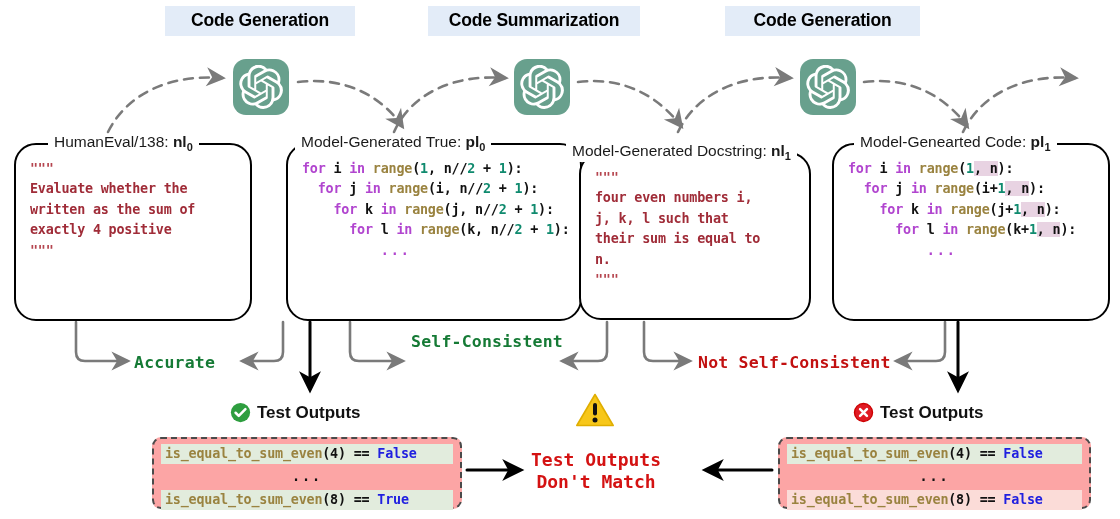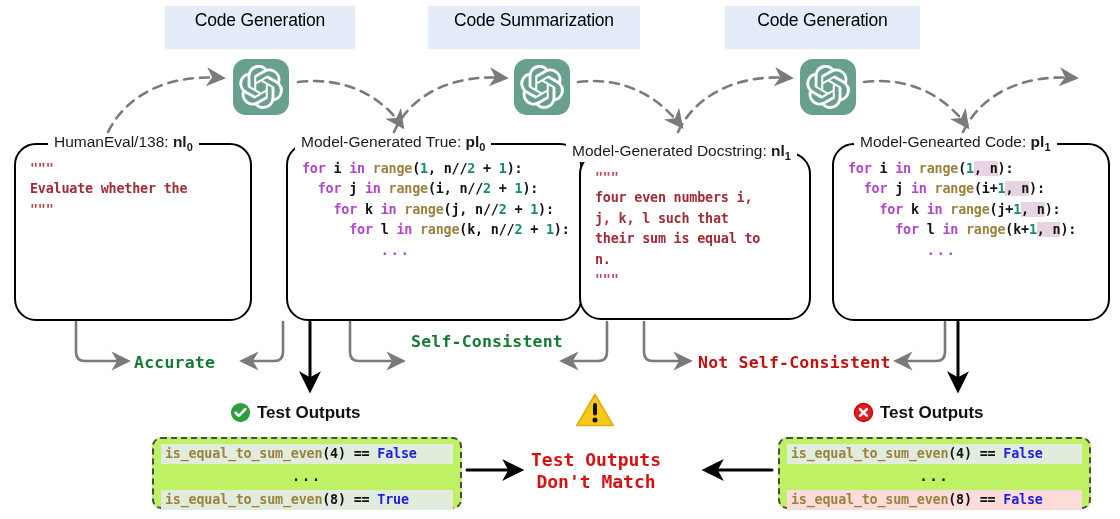--- a/index.html
+++ b/index.html
@@ -11,25 +11,25 @@
     position:relative;
   }
   #stage{position:absolute;left:0;top:0;width:1120px;height:519px;}
   #svg-layer{position:absolute;left:0;top:0;width:1120px;height:519px;pointer-events:none;}
 
   
   .phase-chip{
     position:absolute;
     background:#e3ecf8;
     color:#000;
-    font-weight:normal;
+    font-weight:bold;
     font-size:17.5px;
     letter-spacing:-0.2px;
     text-align:center;
-    padding:4px 14px 18px 14px;
+    padding:4px 14px 5px 14px;
     white-space:nowrap;
     box-sizing:border-box;
   }
 
   
   .gpt-logo{
     position:absolute;
     width:56px;height:56px;
     border-radius:13px;
     background:#68a08d;
@@ -95,21 +95,21 @@
     display:flex;align-items:center;gap:6px;
     font-weight:bold;font-size:17px;color:#111;
     white-space:nowrap;
   }
   .badge{width:21px;height:21px;display:block;}
 
   .test-box{
     position:absolute;
     border:2px dashed #4a4a4a;
     border-radius:9px;
-    background:#bef264;
+    background:#fca5a5;
     box-sizing:border-box;
     padding:5px 7px;
     display:flex;flex-direction:column;align-items:stretch;gap:3px;
   }
   .test-row{
     font-family:"DejaVu Sans Mono","Liberation Mono",monospace;
     font-weight:bold;
     font-size:13.4px;
     white-space:nowrap;
     letter-spacing:-0.2px;
@@ -200,21 +200,21 @@
       </div>
       <div class="gpt-logo" style="left: 800px; top: 59px;">
         <svg viewBox="0 0 24 24" aria-hidden="true">
           <path fill="#ffffff" d="M22.28 9.82a5.98 5.98 0 0 0-.52-4.91 6.05 6.05 0 0 0-6.5-2.9A6 6 0 0 0 4.98 4.18a5.98 5.98 0 0 0-4 2.9 6.05 6.05 0 0 0 .75 7.1 5.98 5.98 0 0 0 .51 4.91 6.05 6.05 0 0 0 6.5 2.9A5.98 5.98 0 0 0 13.26 24a6.05 6.05 0 0 0 5.77-4.21 5.98 5.98 0 0 0 4-2.9 6.05 6.05 0 0 0-.75-7.07Zm-9.02 12.6a4.48 4.48 0 0 1-2.88-1.04l.14-.08 4.78-2.76a.79.79 0 0 0 .39-.68v-6.74l2.02 1.17a.07.07 0 0 1 .04.06v5.58a4.5 4.5 0 0 1-4.5 4.49ZM3.6 18.3a4.47 4.47 0 0 1-.54-3.01l.14.09 4.79 2.76a.77.77 0 0 0 .78 0l5.84-3.37v2.33a.08.08 0 0 1-.03.07l-4.84 2.79a4.5 4.5 0 0 1-6.14-1.65ZM2.34 7.9a4.49 4.49 0 0 1 2.35-1.97V11.6a.77.77 0 0 0 .38.67l5.82 3.36-2.02 1.17a.07.07 0 0 1-.07 0L3.96 14a4.5 4.5 0 0 1-1.62-6.1Zm16.6 3.86L13.1 8.38 15.11 7.2a.07.07 0 0 1 .07 0l4.84 2.8a4.49 4.49 0 0 1-.68 8.1v-5.67a.8.8 0 0 0-.4-.67Zm2.01-3.02-.14-.09-4.78-2.79a.78.78 0 0 0-.79 0L9.41 9.23V6.9a.07.07 0 0 1 .03-.07l4.84-2.79a4.49 4.49 0 0 1 6.67 4.65ZM8.31 12.86 6.3 11.7a.08.08 0 0 1-.04-.06V6.07a4.49 4.49 0 0 1 7.37-3.45l-.14.08L8.7 5.46a.79.79 0 0 0-.39.68v6.72Zm1.1-2.36 2.6-1.5 2.6 1.5v3l-2.6 1.5-2.6-1.5v-3Z"></path>
         </svg>
       </div>
     </div>
   <div id="nodes-root">
       <div class="node-title" style="left: 48px; top: 134px;"><span>HumanEval/138: </span><b>nl</b><sub>0</sub></div>
       <div class="node-box" style="left: 14px; top: 143px; width: 238px; height: 178px;">
-        <div class="code-body"><div class="docq">"""</div><div class="doc">Evaluate whether the</div><div class="docq">"""</div></div>
+        <div class="code-body"><div class="docq">"""</div><div class="doc">Evaluate whether the</div><div class="doc">written as the sum of</div><div class="doc">exactly 4 positive</div><div class="docq">"""</div></div>
       </div>
       <div class="node-title" style="left: 295px; top: 134px;"><span>Model-Generated True: </span><b>pl</b><sub>0</sub></div>
       <div class="node-box" style="left: 260px; top: 143px; width: 296px; height: 178px; margin-left: 26px;">
         <div class="code-body"><div><span class="kw">for</span> <span class="pl">i</span> <span class="kw">in</span> <span class="fn">range</span><span class="pl">(</span><span class="num">1</span><span class="pl">,</span> <span class="pl">n</span><span class="pl">/</span><span class="pl">/</span><span class="num">2</span> <span class="pl">+</span> <span class="num">1</span><span class="pl">)</span><span class="pl">:</span></div><div>  <span class="kw">for</span> <span class="pl">j</span> <span class="kw">in</span> <span class="fn">range</span><span class="pl">(</span><span class="pl">i</span><span class="pl">,</span> <span class="pl">n</span><span class="pl">/</span><span class="pl">/</span><span class="num">2</span> <span class="pl">+</span> <span class="num">1</span><span class="pl">)</span><span class="pl">:</span></div><div>    <span class="kw">for</span> <span class="pl">k</span> <span class="kw">in</span> <span class="fn">range</span><span class="pl">(</span><span class="pl">j</span><span class="pl">,</span> <span class="pl">n</span><span class="pl">/</span><span class="pl">/</span><span class="num">2</span> <span class="pl">+</span> <span class="num">1</span><span class="pl">)</span><span class="pl">:</span></div><div>      <span class="kw">for</span> <span class="pl">l</span> <span class="kw">in</span> <span class="fn">range</span><span class="pl">(</span><span class="pl">k</span><span class="pl">,</span> <span class="pl">n</span><span class="pl">/</span><span class="pl">/</span><span class="num">2</span> <span class="pl">+</span> <span class="num">1</span><span class="pl">)</span><span class="pl">:</span></div><div>          <span class="dots">...</span></div></div>
       </div>
       <div class="node-title" style="left: 566px; top: 143px;"><span>Model-Generated Docstring: </span><b>nl</b><sub>1</sub></div>
       <div class="node-box" style="left: 579px; top: 152px; width: 232px; height: 168px;">
         <div class="code-body"><div class="docq">"""</div><div class="doc">four even numbers i,</div><div class="doc">j, k, l such that</div><div class="doc">their sum is equal to</div><div class="doc">n.</div><div class="docq">"""</div></div>
       </div>
       <div class="node-title" style="left: 854px; top: 134px;"><span>Model-Genearted Code: </span><b>pl</b><sub>1</sub></div>

